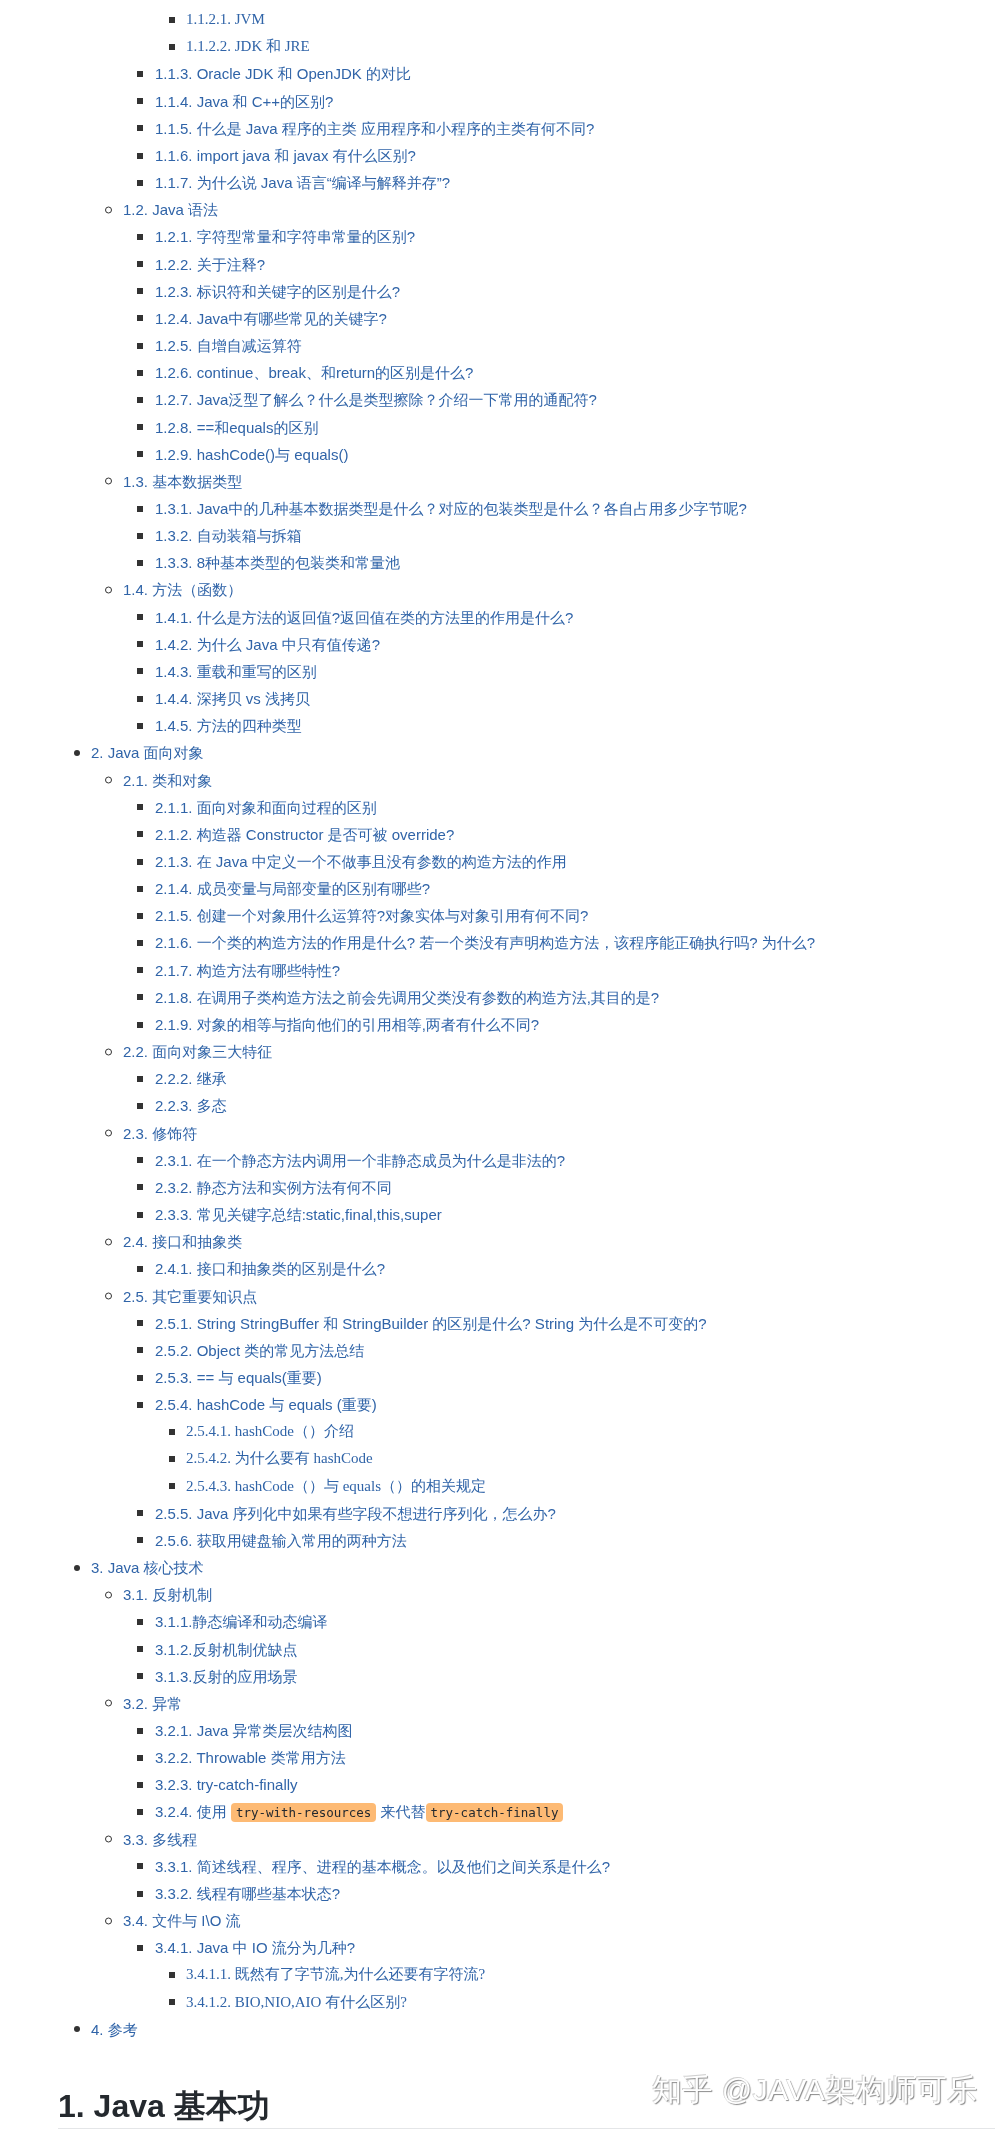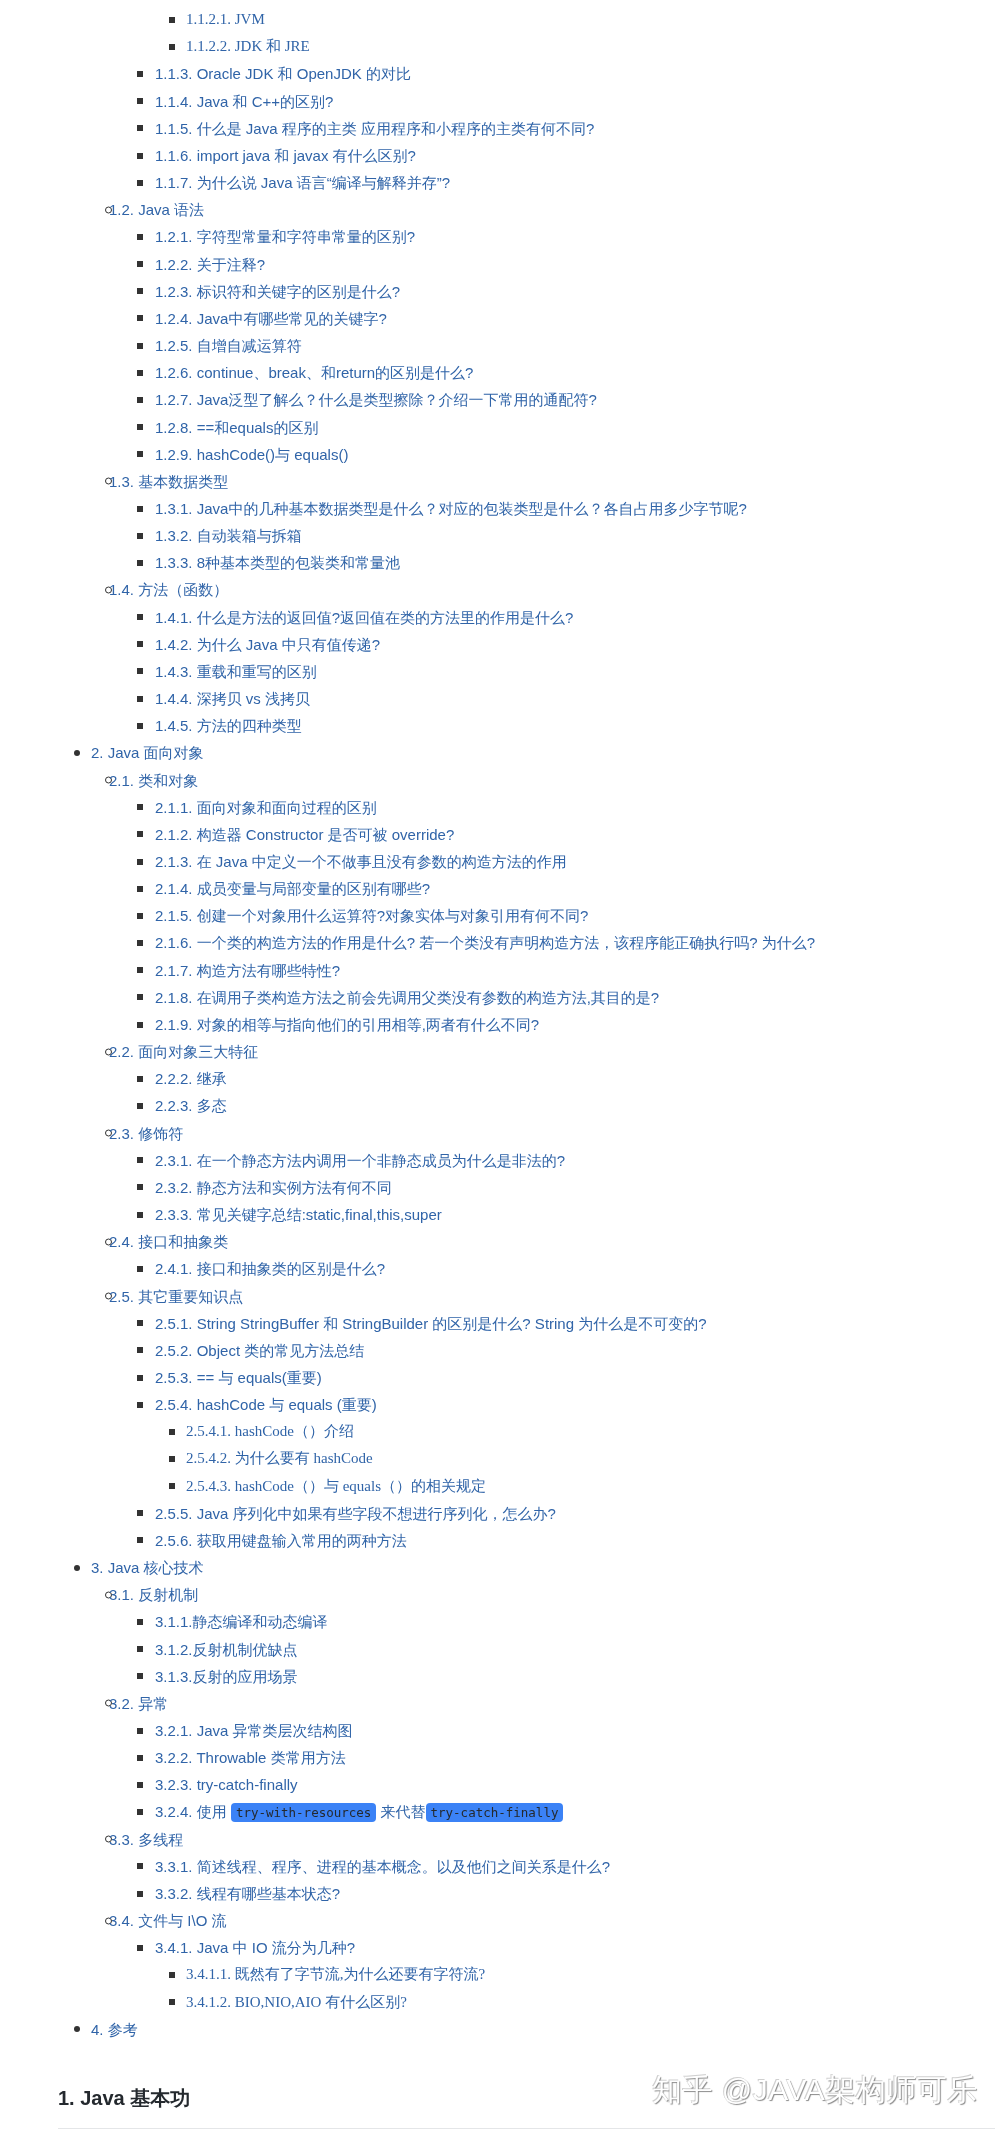--- a/index.html
+++ b/index.html
@@ -14,34 +14,34 @@
     position: relative; height: 27.16px; line-height: 27.16px;
     font-size: 15px; white-space: nowrap;
   }
   .row .bullet {
     position: absolute; top: 50%; transform: translateY(-50%);
   }
   .b-disc { width: 6px; height: 6px; border-radius: 50%; background: #333; }
   .b-circle { width: 5px; height: 5px; border-radius: 50%; border: 1.3px solid #333; box-sizing: content-box; }
   .b-square { width: 6px; height: 6px; background: #333; }
   .l1 .bullet { left: 74px; }  .l1 .link { left: 91px; }
-  .l2 .bullet { left: 105px; } .l2 .link { left: 109px; }
+  .l2 .bullet { left: 105px; } .l2 .link { left: 123px; }
   .l3 .bullet { left: 137px; } .l3 .link { left: 155px; }
   .l4 .bullet { left: 169px; } .l4 .link { left: 186px; font-family: Liberation Serif, serif; }
   .row .link {
     position: absolute; top: 0; color: #3064a8; text-decoration: none; cursor: pointer;
   }
   code {
     font-family: "DejaVu Sans Mono", "Liberation Mono", monospace;
-    font-size: 12.5px; color: #24292e; background: #3b82f6;
+    font-size: 12.5px; color: #24292e; background: #fdba74;
     border-radius: 4px; padding: 2px 5px;
   }
   .heading {
     position: absolute; left: 58px; top: 2085px;
-    font-size: 20px; font-weight: bold; color: #24292e;
+    font-size: 32px; font-weight: bold; color: #24292e;
     font-family: "Liberation Sans", "DejaVu Sans", sans-serif;
   }
   .heading-rule {
     position: absolute; left: 58px; right: 0; top: 2128px; height: 1px; background: #e4e6e8;
   }
   .watermark {
     position: absolute; left: 652px; top: 2070px;
     font-size: 30px; color: #ffffff; letter-spacing: 0.5px;
     text-shadow: 1px 1px 1px #8a8a8a, -1px -1px 0 #d0d0d0;
     font-family: Liberation Sans, sans-serif;

